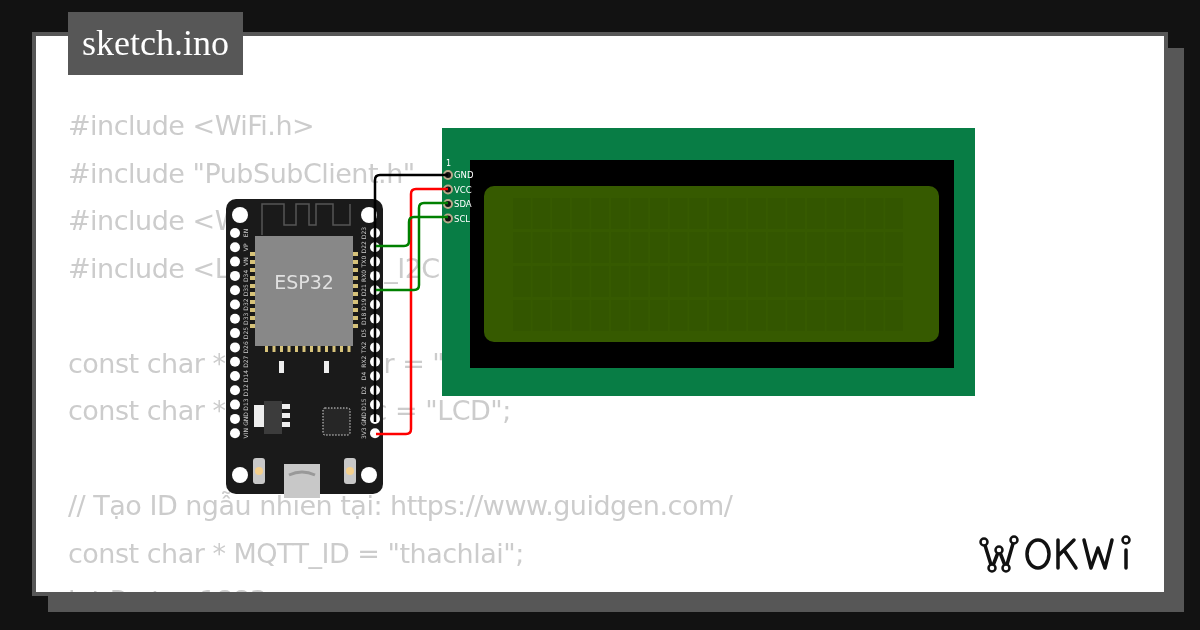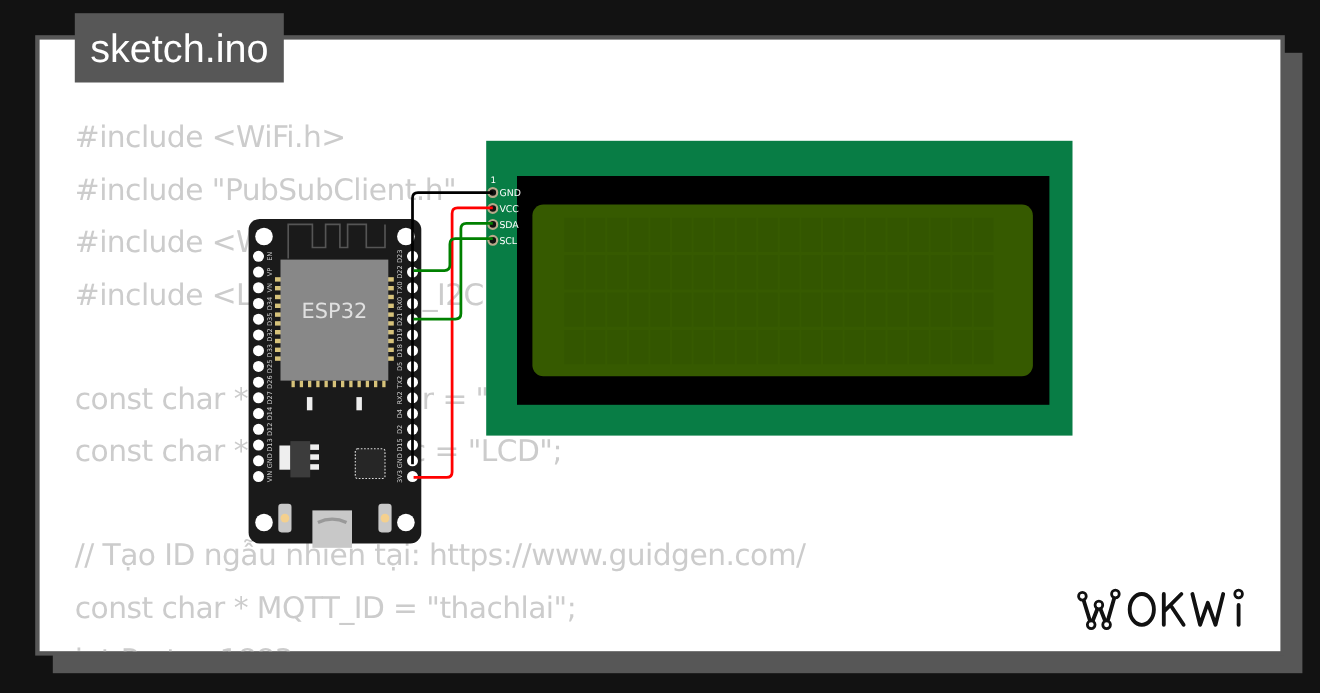--- a/index.html
+++ b/index.html
@@ -1,20 +1,20 @@
 <!DOCTYPE html>
 <html><head>
 <meta charset="utf-8">
 <style>
   html, body { margin:0; padding:0; }
   body { width:1200px; height:630px; background:#121212; position:relative; overflow:hidden; font-family:"DejaVu Sans", sans-serif; }
   .shadow { position:absolute; left:48px; top:48px; width:1136px; height:564px; background:#575757; }
   .card { position:absolute; left:32px; top:32px; width:1136px; height:564px; background:#575757; }
   .card-inner { position:absolute; left:4px; top:4px; width:1128px; height:556px; background:#ffffff; overflow:hidden; }
-  .title-tab { position:absolute; left:68px; top:12px; height:63px; padding:0 14px; background:#575757; color:#fff; font-family:Liberation Sans, sans-serif; font-size:36px; line-height:63px; box-sizing:border-box; }
+  .title-tab { position:absolute; left:68px; top:12px; height:63px; padding:0 14px; background:#575757; color:#fff; font-family:Liberation Serif, serif; font-size:36px; line-height:63px; box-sizing:border-box; }
   .code { position:absolute; left:32px; top:66px; margin:0; font-family:"DejaVu Sans", sans-serif; font-size:27px; line-height:47.5px; color:#cccccc; white-space:pre; letter-spacing:-0.5px; }
   .code .line { display:block; height:47.5px; }
   .diagram { position:absolute; left:0; top:0; width:1200px; height:630px; }
   .logo { position:absolute; left:978px; top:530px; }
 </style>
 </head>
 <body>
 
 <div class="shadow"></div>
 <div class="card">

